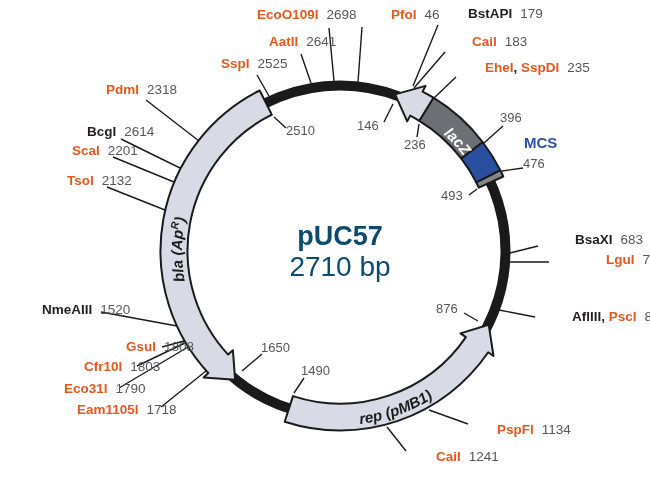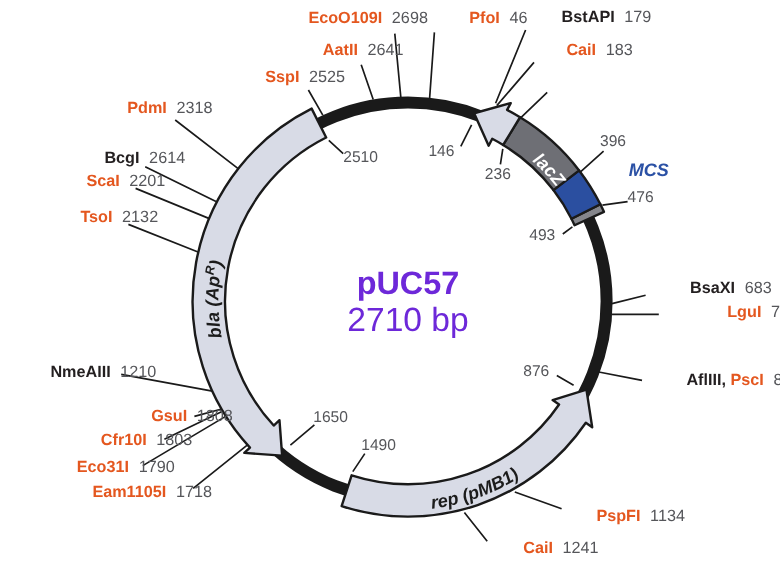--- a/index.html
+++ b/index.html
@@ -6,22 +6,22 @@
   body{width:650px;height:479px;position:relative;overflow:hidden;
        font-family:"Liberation Sans",sans-serif;}
   .stage{position:absolute;left:0;top:0;width:650px;height:479px;}
   svg{position:absolute;left:0;top:0;}
   .site{position:absolute;white-space:nowrap;font-size:13.5px;font-weight:bold;line-height:14px;padding-left:35px;}
   .site .num{font-weight:normal;color:#55565a;margin-left:8px;}
   .site .sep{color:#231f20;}
   .orange{color:#e4571f;}
   .blackname{color:#231f20;margin-top:13px;}
   .mark{position:absolute;font-size:13px;line-height:13px;color:#55565a;white-space:nowrap;}
-  .mcs{position:absolute;font-size:15px;line-height:15px;font-weight:bold;color:#2b51a5;font-style:italic;}
-  .title{position:absolute;left:260px;top:221px;width:160px;text-align:center;color:#6d28d9;}
+  .mcs{position:absolute;font-size:15px;line-height:15px;font-weight:bold;color:#2b51a5;}
+  .title{position:absolute;left:260px;top:221px;width:160px;text-align:center;color:#0c4a6e;}
   .title .name{font-size:27px;font-weight:bold;line-height:30px;}
   .title .size{font-size:28px;line-height:24px;margin-top:4px;}
 </style>
 </head>
 <body>
 
 <div class="stage">
 
   <svg width="650" height="479" viewBox="0 0 650 479">
     <circle cx="340" cy="251" r="165.5" fill="none" stroke="#1a1a1a" stroke-width="10"></circle>
@@ -48,25 +48,26 @@
              M417 137 L419 124 M469 195 L477 189 M464 313 L478 321 M304 378 L294 393
              M262 354 L242 371 M286 128 L274 117"></path>
   </svg>
 
   <div class="site" style="left:222px;top:8px"><span class="orange">EcoO109I</span><span class="num">2698</span></div>
   <div class="site" style="left:356px;top:8px"><span class="orange">PfoI</span><span class="num">46</span></div>
   <div class="site" style="left:433px;top:7px"><span class="blackname">BstAPI</span><span class="num">179</span></div>
   <div class="site" style="left:234px;top:35px"><span class="orange">AatII</span><span class="num">2641</span></div>
   <div class="site" style="left:437px;top:35px"><span class="orange">CaiI</span><span class="num">183</span></div>
   <div class="site" style="left:186px;top:57px"><span class="orange">SspI</span><span class="num">2525</span></div>
+  <div class="site" style="left:450px;top:61px"><span class="orange">EheI</span><span class="sep">, </span><span class="orange">SspDI</span><span class="num">235</span></div>
   <div class="site" style="left:71px;top:83px"><span class="orange">PdmI</span><span class="num">2318</span></div>
   <div class="site" style="left:52px;top:125px"><span class="blackname">BcgI</span><span class="num">2614</span></div>
   <div class="site" style="left:37px;top:144px"><span class="orange">ScaI</span><span class="num">2201</span></div>
   <div class="site" style="left:32px;top:174px"><span class="orange">TsoI</span><span class="num">2132</span></div>
-  <div class="site" style="left:7px;top:303px"><span class="blackname">NmeAIII</span><span class="num">1210</span></div>
+  <div class="site" style="left:7px;top:303px"><span class="blackname">NmeAIII</span><span class="num">1520</span></div>
   <div class="site" style="left:91px;top:340px"><span class="orange">GsuI</span><span class="num">1808</span></div>
   <div class="site" style="left:49px;top:360px"><span class="orange">Cfr10I</span><span class="num">1803</span></div>
   <div class="site" style="left:29px;top:382px"><span class="orange">Eco31I</span><span class="num">1790</span></div>
   <div class="site" style="left:42px;top:403px"><span class="orange">Eam1105I</span><span class="num">1718</span></div>
   <div class="site" style="left:540px;top:233px"><span class="blackname">BsaXI</span><span class="num">683</span></div>
   <div class="site" style="left:571px;top:253px"><span class="orange">LguI</span><span class="num">707</span></div>
   <div class="site" style="left:537px;top:310px"><span class="blackname">AflIII</span><span class="sep">, </span><span class="orange">PscI</span><span class="num">830</span></div>
   <div class="site" style="left:462px;top:423px"><span class="orange">PspFI</span><span class="num">1134</span></div>
   <div class="site" style="left:401px;top:450px"><span class="orange">CaiI</span><span class="num">1241</span></div>
 

